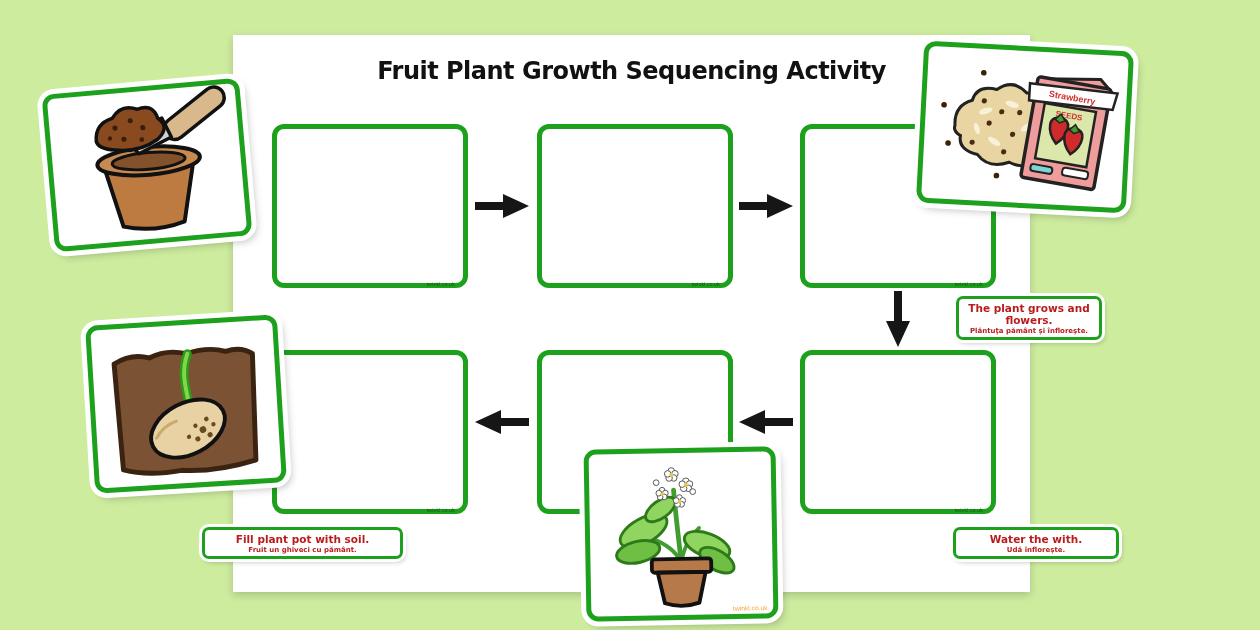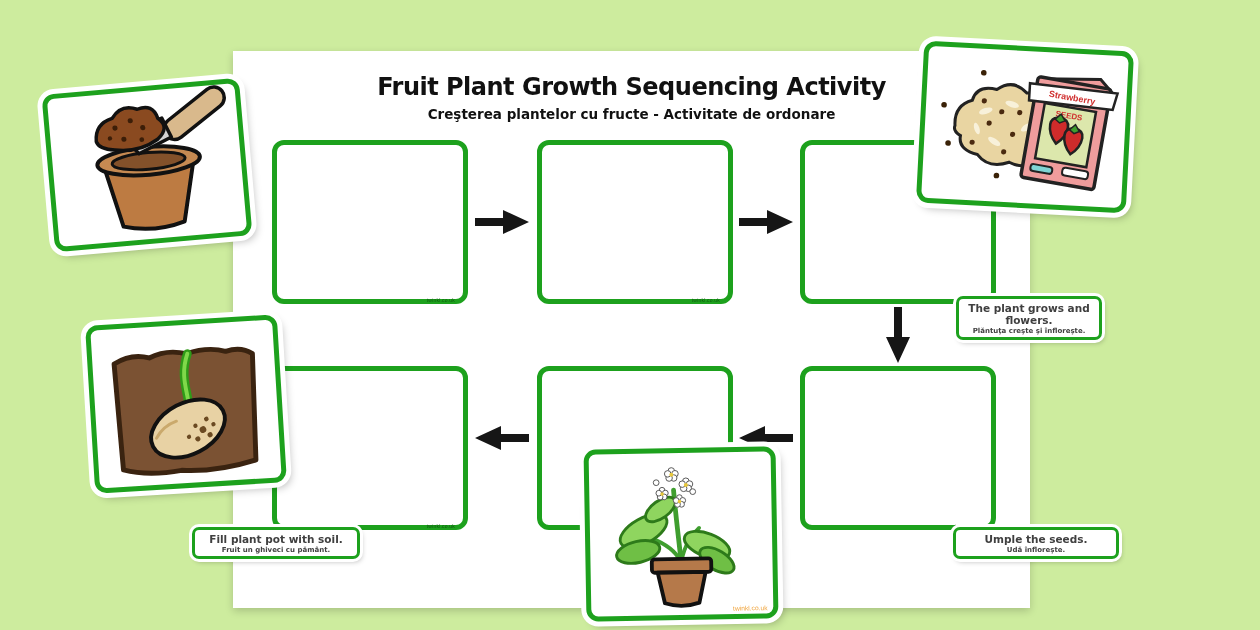--- a/index.html
+++ b/index.html
@@ -7,21 +7,21 @@
     width:1260px;height:630px;overflow:hidden;
     background:#cdec9e;
     font-family:"Liberation Sans",sans-serif;
     position:relative;
   }
   .stage{position:absolute;inset:0;width:1260px;height:630px;}
 
   
   .page{
     position:absolute;left:233px;top:35px;width:797px;height:557px;
-    background:#ffffff;box-shadow:0 3px 8px rgba(0,0,0,.18);margin-top:16px;
+    background:#ffffff;box-shadow:0 3px 8px rgba(0,0,0,.18);
   }
   .page-title{
     position:absolute;top:22px;left:0;right:0;text-align:center;
     font-weight:bold;font-size:24px;letter-spacing:-.5px;color:#111;
     font-family:"DejaVu Sans",sans-serif;
   }
   .page-subtitle{
     position:absolute;top:55px;left:0;right:0;text-align:center;
     font-weight:bold;font-size:13.5px;color:#111;
     font-family:"DejaVu Sans",sans-serif;
@@ -48,34 +48,33 @@
     border:5px solid #1da11d;border-radius:12px;
     box-shadow:0 0 0 5px #ffffff,4px 5px 9px rgba(0,0,0,.28);
   }
   .card svg{display:block;width:100%;height:100%;}
 
   
   .tag{
     position:absolute;box-sizing:border-box;background:#fff;
     border:3px solid #1da11d;border-radius:7px;
     box-shadow:0 0 0 3px #ffffff,2px 3px 5px rgba(0,0,0,.25);
-    padding:3px 4px 2px;text-align:center;color:#404040;
+    padding:3px 4px 2px;text-align:center;color:#b91c1c;
     font-family:"DejaVu Sans",sans-serif;
   }
   .tag-en{font-size:10.5px;line-height:12px;font-weight:bold;}
   .tag-ro{font-size:7px;line-height:8px;font-weight:bold;margin-top:1px;}
 </style>
 </head>
 <body>
 
 <div class="stage">
 
   <div class="page">
     <div class="page-title">Fruit Plant Growth Sequencing Activity</div>
-    <div class="page-subtitle">Creşterea plantelor cu fructe - Activitate de ordonare</div>
 
     <div class="seq-box" style="left:39px;top:89px">
       <span class="box-wm">twinkl.co.uk</span>
     </div>
     <div class="seq-box" style="left:304px;top:89px">
       <span class="box-wm">twinkl.co.uk</span>
     </div>
     <div class="seq-box" style="left:567px;top:89px">
       <span class="box-wm">twinkl.co.uk</span>
     </div>
@@ -240,26 +239,26 @@
           <circle cx="70" cy="30" r="3"></circle>
       </g>
       <rect x="64" y="110" width="62" height="14" rx="3" fill="#b5794a" stroke="#111" stroke-width="4"></rect>
       <path d="M70 124 L120 124 L113 156 Q95 162 77 156 Z" fill="#b5794a" stroke="#111" stroke-width="4" stroke-linejoin="round"></path>
       <text x="184" y="165" text-anchor="end" font-size="7" fill="#f0a43c" font-family="Liberation Sans, sans-serif">twinkl.co.uk</text>
     </svg>
   </div>
 
   <div class="tag" style="left:956px;top:296px;width:146px">
     <div class="tag-en">The plant grows and flowers.</div>
-    <div class="tag-ro">Plăntuţa creşte şi înfloreşte.</div>
-  </div>
-
-  <div class="tag" style="left:192px;top:527px;width:168px">
+    <div class="tag-ro">Plăntuţa pământ şi înfloreşte.</div>
+  </div>
+
+  <div class="tag" style="left:202px;top:527px;width:201px">
     <div class="tag-en">Fill plant pot with soil.</div>
     <div class="tag-ro">Fruit un ghiveci cu pământ.</div>
   </div>
 
   <div class="tag" style="left:953px;top:527px;width:166px">
-    <div class="tag-en">Umple the seeds.</div>
+    <div class="tag-en">Water the with.</div>
     <div class="tag-ro">Udă înfloreşte.</div>
   </div>
 
 </div>
 
 </body></html>

